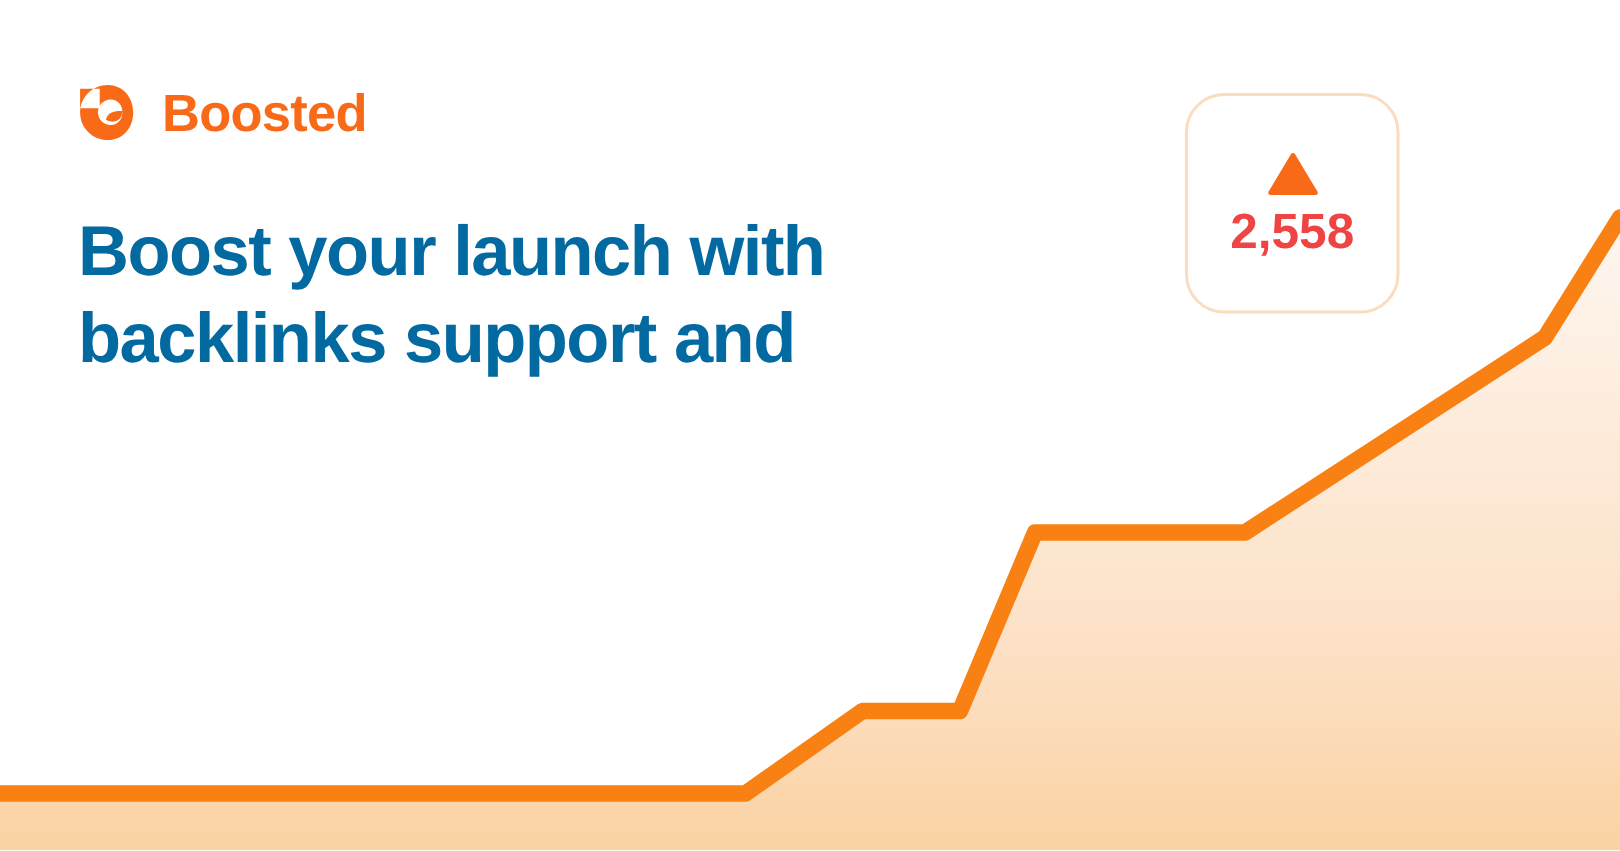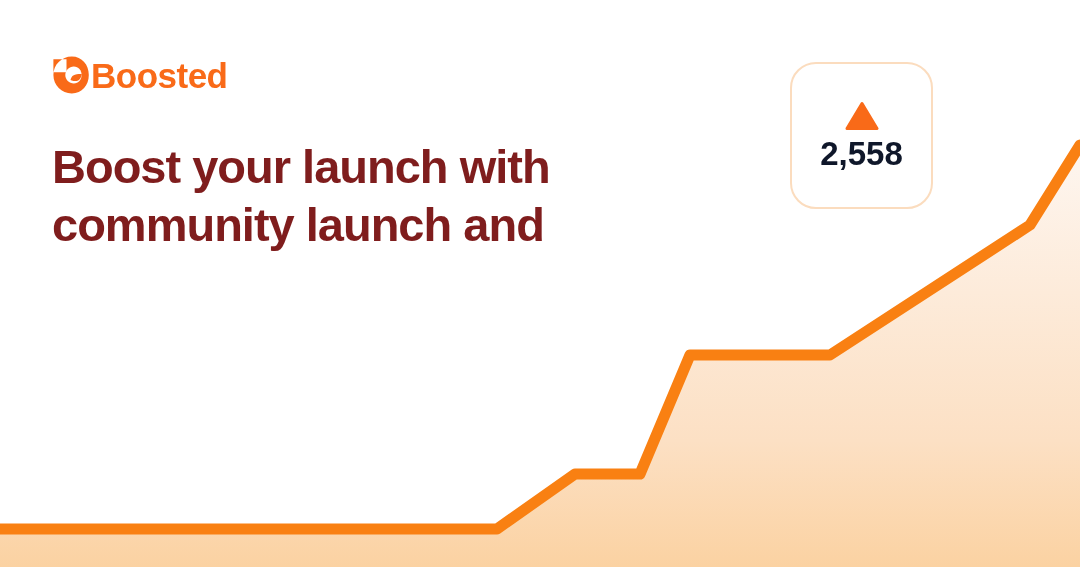--- a/index.html
+++ b/index.html
@@ -30,21 +30,21 @@
   }
   .chart-svg { display:block; width:1080px; height:567px; }
 
   
   .brand {
     position:absolute;
     left:52px;
     top:55px;
     display:flex;
     align-items:center;
-    gap:1px;
+    gap:18px;
     z-index:3;
   }
   .brand-mark { width:38px; height:40px; display:block; }
   .brand-name {
     font-size:35px;
     font-weight:bold;
     letter-spacing:-0.5px;
     color:#F96A18;
     line-height:1;
   }
@@ -53,21 +53,21 @@
   .headline {
     position:absolute;
     left:52px;
     top:138px;
     width:610px;
     z-index:3;
     font-size:47px;
     font-weight:bold;
     line-height:58px;
     letter-spacing:-1px;
-    color:#7f1d1d;
+    color:#0369a1;
   }
   .headline .line { display:block; white-space:nowrap; }
 
   
   .badge {
     position:absolute;
     left:790px;
     top:62px;
     width:143px;
     height:147px;
@@ -78,21 +78,21 @@
     display:flex;
     flex-direction:column;
     align-items:center;
     justify-content:center;
     gap:6px;
   }
   .badge-arrow { width:34px; height:30px; display:block; }
   .badge-count {
     font-size:33px;
     font-weight:bold;
-    color:#0f172a;
+    color:#ef4444;
     letter-spacing:0px;
     line-height:1;
   }
 </style>
 </head>
 <body>
 
 <div class="banner">
 
   <div class="chart-layer">
@@ -138,21 +138,21 @@
                  C26.5 28.4 29.6 24.6 29.6 19.9 C29.6 15.2 26.5 11.4 21.8 11.4 Z" fill="#ffffff"></path>
         <path d="M29.8 19.0 C29.8 19.0 24.5 18.4 21.2 20.6 C19.1 22.0 18.6 24.9 18.6 24.9
                  C18.6 24.9 22.6 27.2 26.2 25.4 C29.2 23.9 29.8 19.0 29.8 19.0 Z" fill="#F96A18"></path>
       </svg>
     </span>
     <span class="brand-name">Boosted</span>
   </div>
 
   <h1 class="headline">
     <span class="line">Boost your launch with</span>
-    <span class="line">community launch and</span>
+    <span class="line">backlinks support and</span>
   </h1>
 
   <div class="badge">
     <span>
       <svg class="badge-arrow" viewBox="0 0 34 30" xmlns="http://www.w3.org/2000/svg">
         <path d="M17 2.5 L32 27.5 L2 27.5 Z" fill="#F96A18" stroke="#F96A18" stroke-width="3" stroke-linejoin="round"></path>
       </svg>
     </span>
     <span class="badge-count">2,558</span>
   </div>

